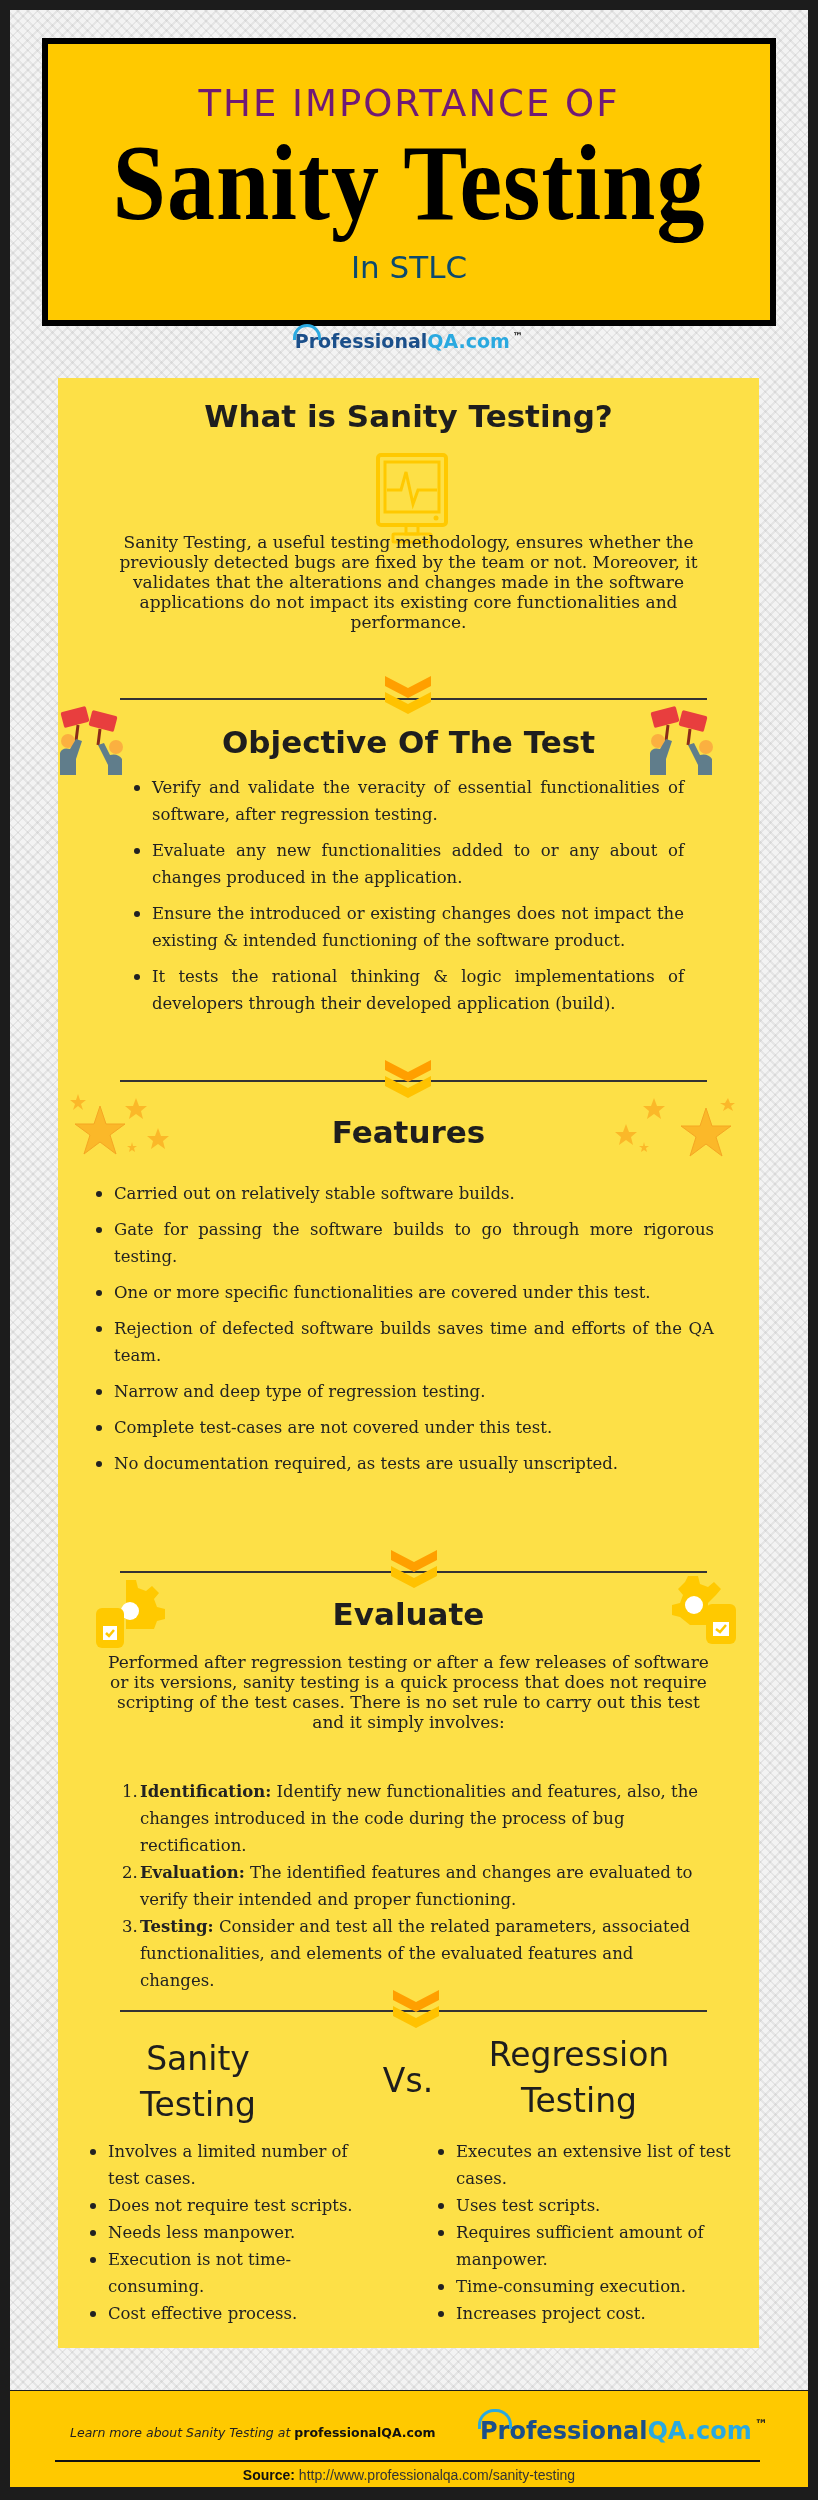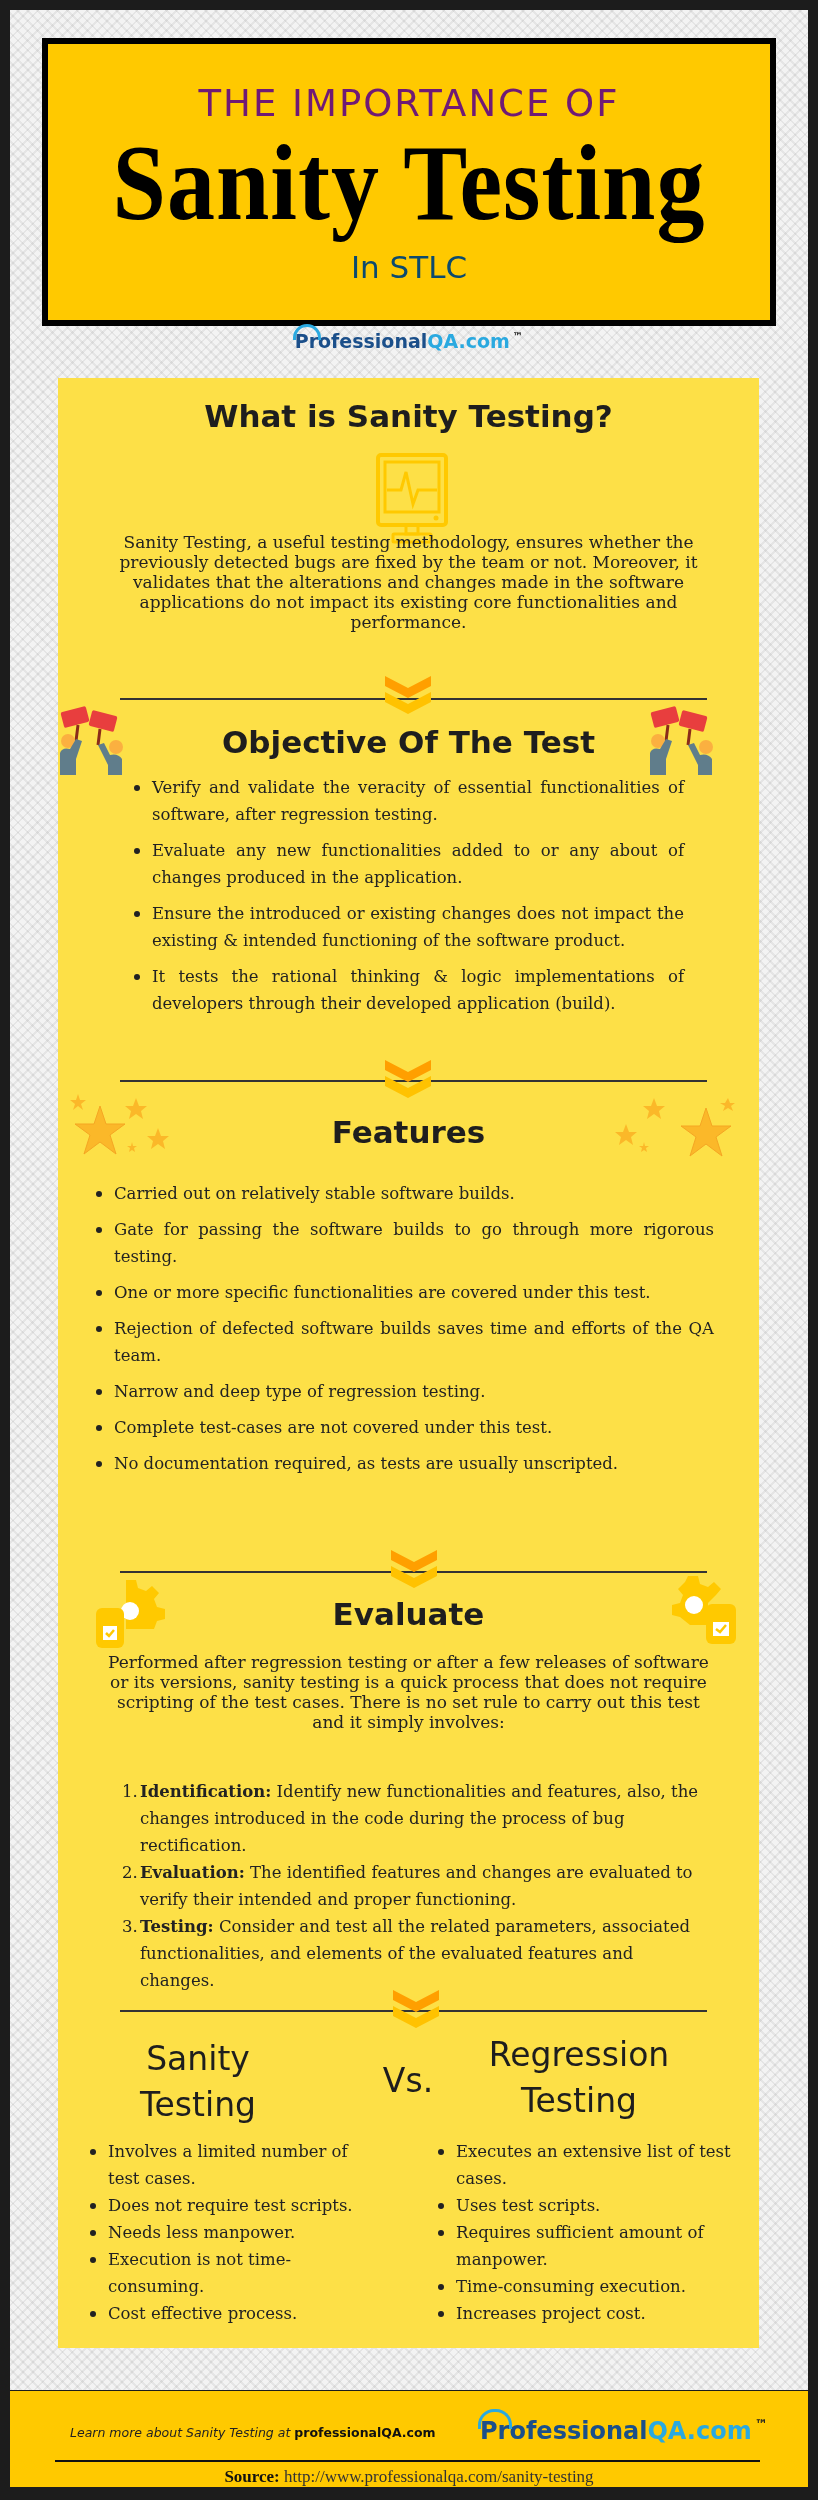--- a/index.html
+++ b/index.html
@@ -88,21 +88,21 @@
   }
   .footer-learn {
     position: absolute; left: 60px; top: 34px; font-family: "DejaVu Sans", sans-serif;
     font-size: 12.5px; font-style: italic; color: #222;
   }
   .footer-learn b { font-style: normal; font-weight: bold; color: #111; }
   .footer-logo { position: absolute; left: 470px; top: 26px; font-size: 24px; }
   .footer-rule { position: absolute; left: 45px; top: 69px; width: 705px; height: 2px; background: #111; }
   .footer-source {
     position: absolute; left: 0; top: 76px; width: 798px; text-align: center;
-    font-family: Liberation Serif, serif; font-size: 17px; color: #333;
+    font-family: Liberation Sans, sans-serif; font-size: 14px; color: #333;
   }
   .footer-source b { color: #111; }
 </style>
 </head>
 <body>
 
 <div class="frame"></div>
 
 <div class="title-box">
   <div class="title-top">THE IMPORTANCE OF</div>

